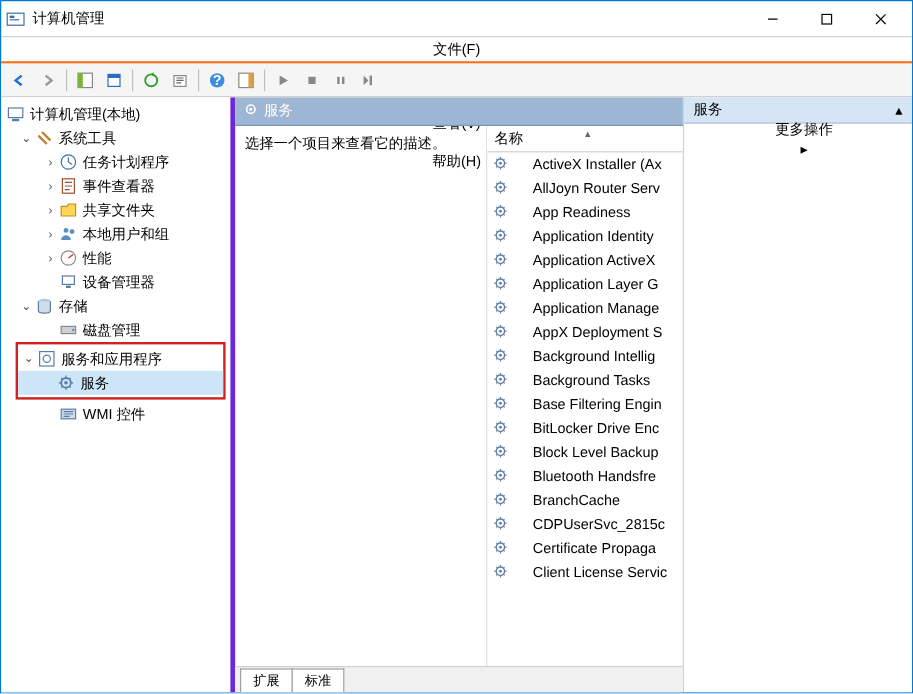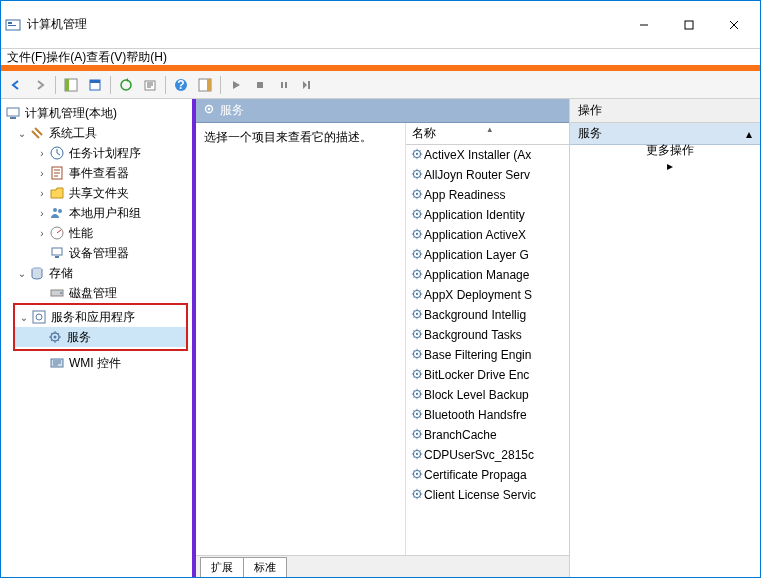--- a/index.html
+++ b/index.html
@@ -1,23 +1,23 @@
 <!DOCTYPE html>
 <html><head>
 <meta charset="utf-8">
 <style>
 * { box-sizing: border-box; margin: 0; padding: 0; font-family: "Microsoft YaHei", "SimSun", sans-serif; font-size: 12px; }
 html, body { width: 761px; height: 578px; overflow: hidden; }
 .window { width: 761px; height: 578px; border: 1px solid #0078d7; background: #fff; display: flex; flex-direction: column; }
-.titlebar { height: 48px; display: flex; align-items: center; padding: 0 4px; border-bottom: 1px solid #d0d0d0; }
+.titlebar { height: 30px; display: flex; align-items: center; padding: 0 4px; border-bottom: 1px solid #d0d0d0; }
 .titlebar .app-icon { width: 16px; height: 16px; margin-right: 6px; }
 .titlebar .title { flex: 1; }
 .titlebar .win-btns { display: flex; gap: 0; }
 .win-btn { width: 45px; height: 28px; display: flex; align-items: center; justify-content: center; color: #333; }
-.menubar { height: 22px; display: flex; align-items: center; padding: 2px 6px; gap: 0; border-bottom: 6px solid #f97316; }
+.menubar { height: 22px; display: flex; align-items: center; padding: 2px 6px; gap: 14px; border-bottom: 2px solid #f97316; flex-direction: column; }
 .menubar span { color: #000; }
 .toolbar { height: 28px; display: flex; align-items: center; padding: 2px 4px; gap: 2px; border-bottom: 1px solid #d0d0d0; background: #f5f5f5; }
 .tb-btn { width: 22px; height: 22px; display: flex; align-items: center; justify-content: center; border: 1px solid transparent; }
 .tb-sep { width: 1px; height: 18px; background: #c0c0c0; margin: 0 2px; }
 .body { flex: 1; display: flex; overflow: hidden; }
 .tree-pane { width: 195px; border-right: 4px solid #6d28d9; padding: 4px 0; overflow: hidden; background: #fff; }
 .tree-item { display: flex; align-items: center; height: 20px; padding-left: 4px; white-space: nowrap; }
 .tree-item .toggle { width: 14px; text-align: center; color: #555; font-size: 10px; }
 .tree-item .icn { width: 16px; height: 16px; margin-right: 4px; display: inline-flex; align-items: center; justify-content: center; }
 .d1 { padding-left: 14px; }
@@ -27,21 +27,21 @@
 .highlight-box .tree-item:first-child { padding-left: 0; }
 .svc-selected { background: #cde6f7; }
 .center-pane { flex: 1; display: flex; flex-direction: column; border-right: 1px solid #d0d0d0; position: relative; }
 .pane-header { height: 24px; background: #9db6d3; color: #fff; display: flex; align-items: center; padding-left: 6px; gap: 4px; border-bottom: 1px solid #7a96b8; }
 .center-body { flex: 1; display: flex; overflow: hidden; }
 .desc-col { width: 210px; padding: 6px 8px; border-right: 1px solid #e0e0e0; }
 .list-col { flex: 1; display: flex; flex-direction: column; overflow: hidden; }
 .list-header { height: 22px; display: flex; align-items: center; border-bottom: 1px solid #d0d0d0; padding-left: 6px; background: #fff; position: relative; }
 .sort-arrow { position: absolute; left: 50%; top: 1px; font-size: 9px; color: #666; }
 .list-body { flex: 1; overflow-y: scroll; overflow-x: hidden; }
-.list-row { height: 20px; display: flex; align-items: center; padding-left: 4px; gap: 0; white-space: nowrap; text-align: center; }
+.list-row { height: 20px; display: flex; align-items: center; padding-left: 4px; gap: 20px; white-space: nowrap; text-align: center; }
 .svc-icon { width: 14px; height: 14px; }
 .tabs { height: 22px; display: flex; align-items: flex-end; border-top: 1px solid #d0d0d0; padding-left: 4px; background: #f0f0f0; }
 .tab { padding: 2px 10px; border: 1px solid #a0a0a0; border-bottom: none; background: #fff; margin-right: -1px; font-size: 11px; text-align: right; }
 .actions-pane { width: 190px; display: flex; flex-direction: column; }
 .actions-header { height: 24px; background: #f0f0f0; border-bottom: 1px solid #d0d0d0; display: flex; align-items: center; padding-left: 8px; font-weight: 400; }
 .actions-section { height: 22px; background: #d6e5f3; display: flex; align-items: center; padding: 0 8px; justify-content: space-between; border-bottom: 1px solid #b0c4de; }
 .actions-item { height: 24px; display: flex; align-items: center; padding: 0 10px 0 20px; justify-content: center; flex-direction: column; }
 ::-webkit-scrollbar { width: 16px; }
 ::-webkit-scrollbar-track { background: #f0f0f0; }
 ::-webkit-scrollbar-thumb { background: #c0c0c0; border: 1px solid #a0a0a0; }
@@ -460,21 +460,20 @@
             </div>
         </div>
       </div>
       <div class="tabs">
         <div class="tab">扩展</div>
         <div class="tab">标准</div>
       </div>
     </div>
 
     <div class="actions-pane">
-      <div class="actions-header">操作</div>
       <div class="actions-section">
         <span>服务</span>
         <span>▴</span>
       </div>
       <div class="actions-item">
         <span>更多操作</span>
         <span>▸</span>
       </div>
     </div>
 

